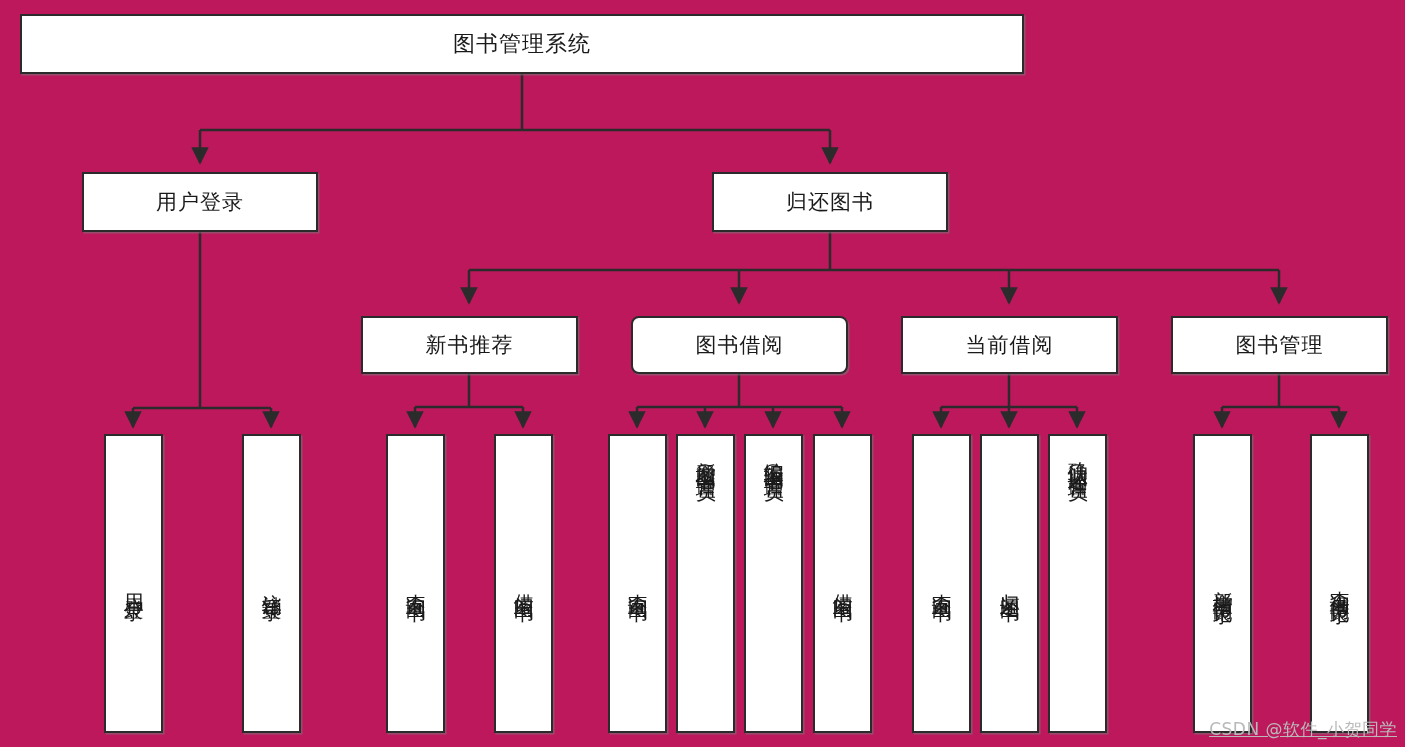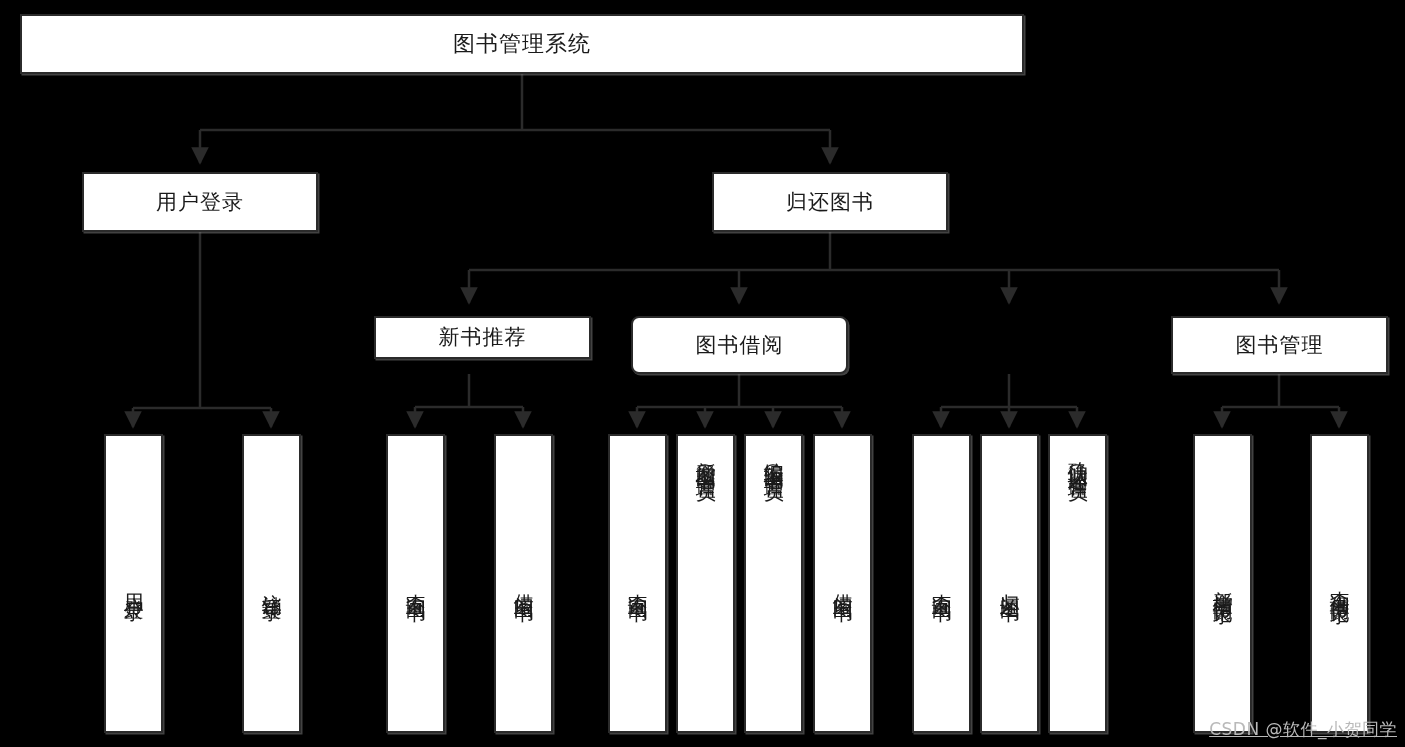--- a/index.html
+++ b/index.html
@@ -8,21 +8,21 @@
     padding: 0;
     background: #ffffff;
   }
   body {
     font-family: "DejaVu Sans", "Liberation Sans", sans-serif;
   }
   #diagram-canvas {
     position: relative;
     width: 1405px;
     height: 747px;
-    background: #000000;
+    background: #be185d;
     overflow: hidden;
   }
   #edge-layer {
     position: absolute;
     left: 0;
     top: 0;
     width: 1405px;
     height: 747px;
     pointer-events: none;
   }
@@ -138,26 +138,29 @@
     <span class="node-label">图书管理系统</span>
   </div>
 
   <div class="node level-2" style="left:82px; top:172px; width:236px; height:60px;">
     <span class="node-label">用户登录</span>
   </div>
   <div class="node level-2" style="left:712px; top:172px; width:236px; height:60px;">
     <span class="node-label">归还图书</span>
   </div>
 
-  <div class="node level-3" style="left:374px; top:316px; width:217px; height:43px;">
+  <div class="node level-3" style="left:361px; top:316px; width:217px; height:58px;">
     <span class="node-label">新书推荐</span>
   </div>
   <div class="node level-3" style="left:631px; top:316px; width:217px; height:58px;border-radius:8px;">
     <span class="node-label">图书借阅</span>
   </div>
+  <div class="node level-3" style="left:901px; top:316px; width:217px; height:58px;">
+    <span class="node-label">当前借阅</span>
+  </div>
   <div class="node level-3" style="left:1171px; top:316px; width:217px; height:58px;">
     <span class="node-label">图书管理</span>
   </div>
 
   <div class="node leaf center-v" style="left:104px; top:434px; width:59px; height:299px;">
     <span class="node-label">用户登录</span>
   </div>
   <div class="node leaf center-v" style="left:242px; top:434px; width:59px; height:299px;">
     <span class="node-label">注销登录</span>
   </div>

